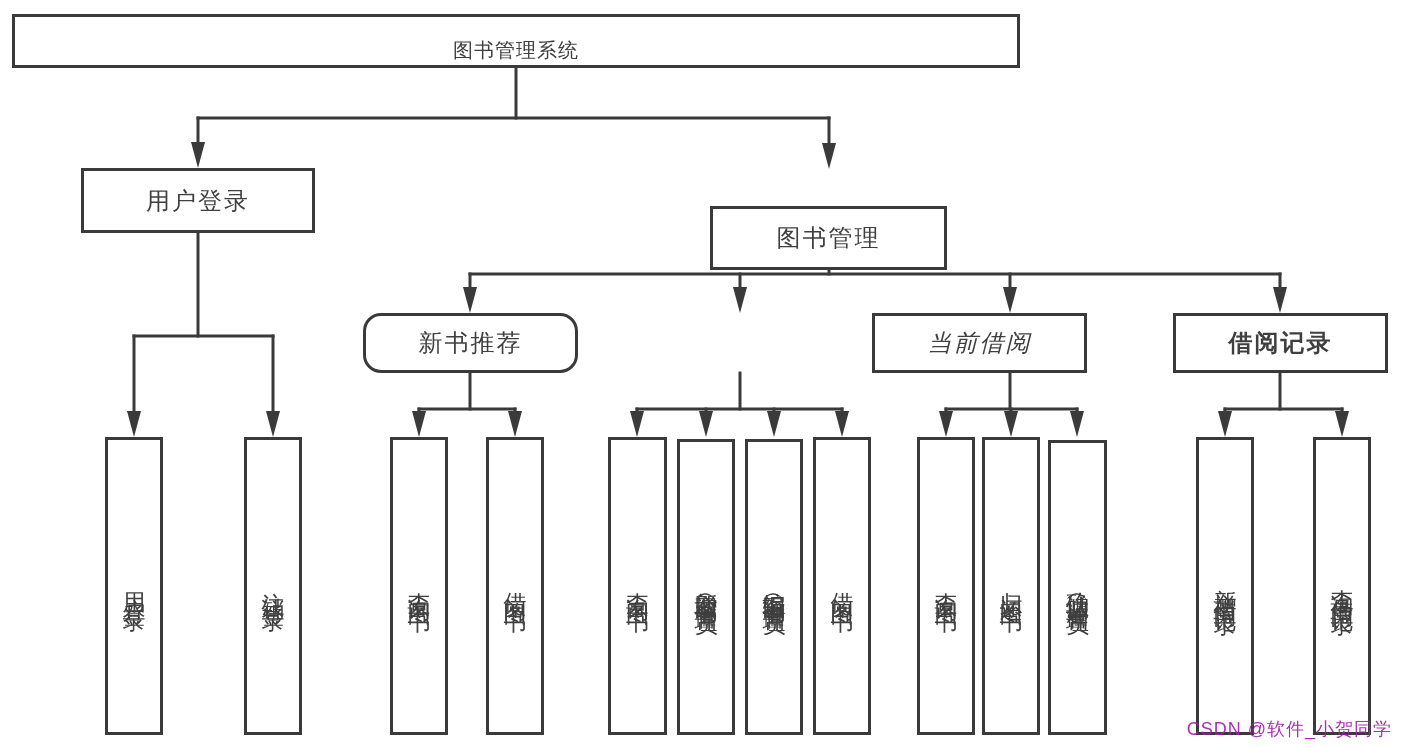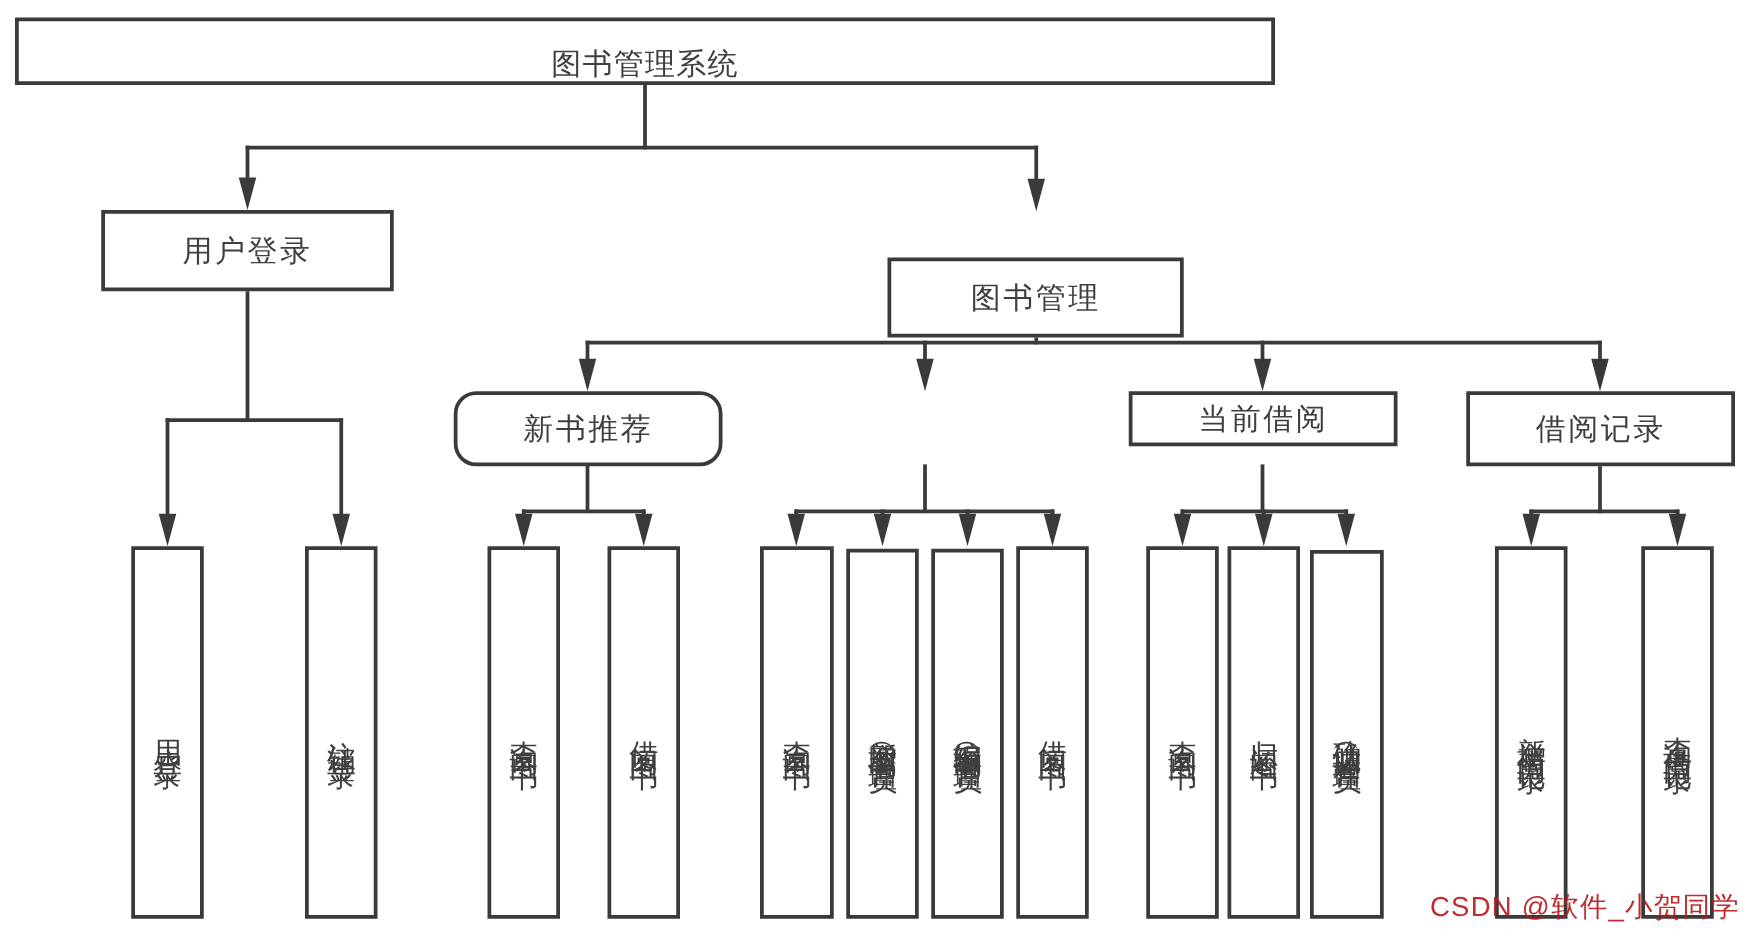--- a/index.html
+++ b/index.html
@@ -30,38 +30,38 @@
     display: flex;
     align-items: center;
     justify-content: center;
   }
   .hlabel {
     font-size: 24px;
     letter-spacing: 2px;
     white-space: nowrap;
   }
   .root-label {
-    font-size: 24px;
+    font-size: 20px;
     letter-spacing: 1px;
     margin-top: 19px;
   }
   .vtext {
     writing-mode: vertical-rl;
     text-orientation: mixed;
     font-size: 23px;
     letter-spacing: 6px;
     line-height: 1;
     white-space: nowrap;
   }
   .watermark {
     position: absolute;
     right: 13px;
     bottom: 6px;
-    font-size: 22px;
-    color: #b91c1c;
+    font-size: 18px;
+    color: #a21caf;
     opacity: 0.92;
     letter-spacing: 1px;
     z-index: 20;
     white-space: nowrap;
   }
 </style>
 </head>
 <body>
 
 <div class="canvas">
@@ -139,24 +139,24 @@
   <div class="box" style="left:81px; top:168px; width:234px; height:65px;">
     <span class="hlabel">用户登录</span>
   </div>
   <div class="box" style="left:710px; top:169px; width:237px; height:64px;margin-top:37px;">
     <span class="hlabel">图书管理</span>
   </div>
 
   <div class="box" style="left:363px; top:313px; width:215px; height:60px;border-radius:18px;">
     <span class="hlabel">新书推荐</span>
   </div>
-  <div class="box" style="left:903px; top:313px; width:215px; height:44px;">
+  <div class="box" style="left:872px; top:313px; width:215px; height:60px;font-style:italic;">
     <span class="hlabel">当前借阅</span>
   </div>
-  <div class="box" style="left:1173px; top:313px; width:215px; height:60px;">
+  <div class="box" style="left:1173px; top:313px; width:215px; height:60px;font-weight:bold;">
     <span class="hlabel">借阅记录</span>
   </div>
 
   <div class="box" style="left:105px; top:437px; width:58px; height:298px;">
     <span class="vtext">用户登录</span>
   </div>
   <div class="box" style="left:244px; top:437px; width:58px; height:298px;">
     <span class="vtext">注销登录</span>
   </div>
 

